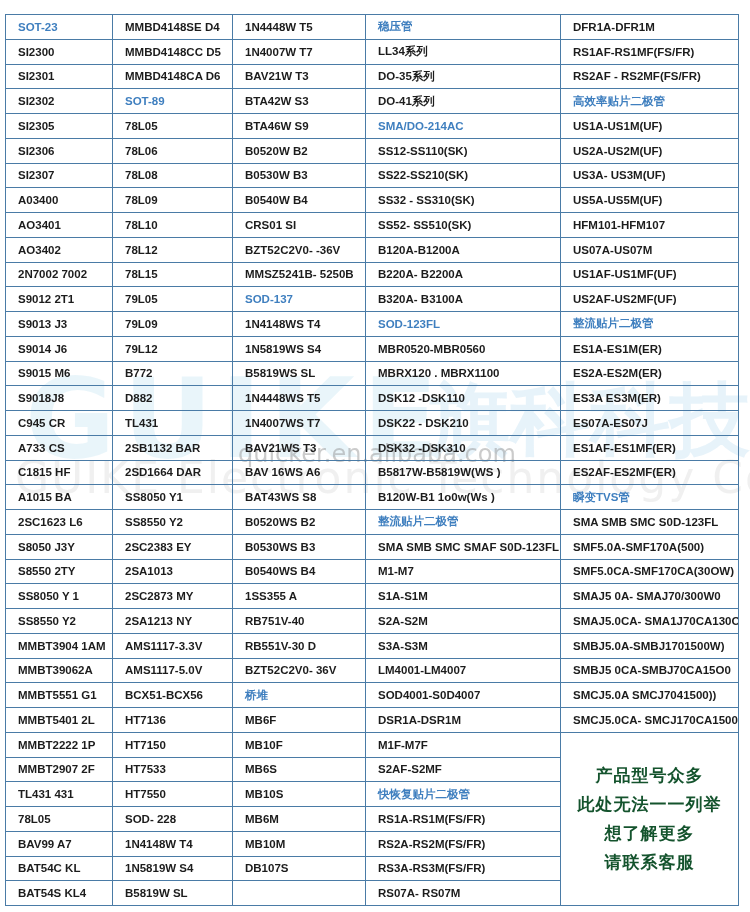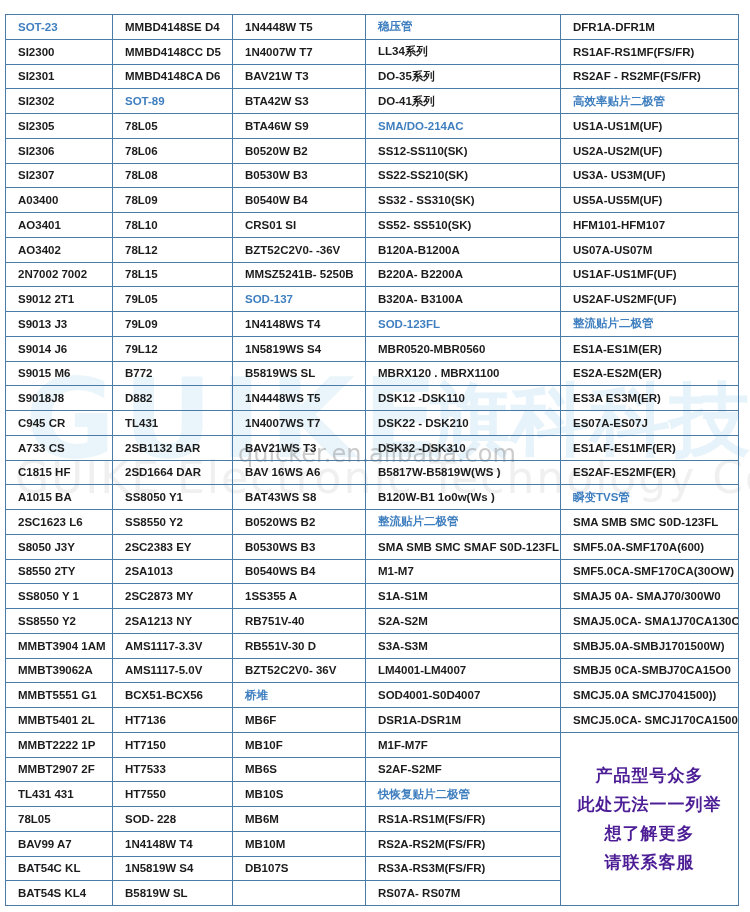--- a/index.html
+++ b/index.html
@@ -14,21 +14,21 @@
             font-family: "DejaVu Sans", sans-serif; }
   .wm-co { left: 15px; top: 452px; font-size: 44px; color: rgba(160,160,160,0.16);
            font-family: "DejaVu Sans", sans-serif; letter-spacing: 2px; }
   table.parts { position: absolute; left: 5px; top: 14px; border-collapse: collapse;
                 table-layout: fixed; z-index: 1; width: 733px; }
   table.parts td { border: 1px solid #4a7ba6; height: 23.75px; padding: 0 0 0 12px;
                    font-size: 11.5px; font-weight: bold; color: #1c1c1c; white-space: nowrap;
                    overflow: hidden; vertical-align: middle; }
   table.parts td.head { color: #3f7fbf; }
   table.parts td.note { text-align: center; vertical-align: middle; padding: 0; }
-  .note-line { color: #4c1d95; font-size: 17px; font-weight: bold; line-height: 29px;
+  .note-line { color: #14532d; font-size: 17px; font-weight: bold; line-height: 29px;
                font-family: "DejaVu Sans", sans-serif; letter-spacing: 1px; }
   col.c1 { width: 107px; } col.c2 { width: 120px; } col.c3 { width: 133px; }
   col.c4 { width: 195px; } col.c5 { width: 178px; }
 </style>
 </head>
 <body>
 
 <div class="wm wm-big">GUIKE</div>
 <div class="wm wm-cn">旗科科技</div>
 <div class="wm wm-co">GUIKE Electronic Technology Co.,Ltd</div>
@@ -188,21 +188,21 @@
         <td class="">SS8550 Y2</td>
         <td class="">B0520WS B2</td>
         <td class="head">整流贴片二极管</td>
         <td class="">SMA SMB SMC S0D-123FL</td>
       </tr>
       <tr>
         <td class="">S8050 J3Y</td>
         <td class="">2SC2383 EY</td>
         <td class="">B0530WS B3</td>
         <td class="">SMA SMB SMC SMAF S0D-123FL</td>
-        <td class="">SMF5.0A-SMF170A(600)</td>
+        <td class="">SMF5.0A-SMF170A(500)</td>
       </tr>
       <tr>
         <td class="">S8550 2TY</td>
         <td class="">2SA1013</td>
         <td class="">B0540WS B4</td>
         <td class="">M1-M7</td>
         <td class="">SMF5.0CA-SMF170CA(30OW)</td>
       </tr>
       <tr>
         <td class="">SS8050 Y 1</td>

